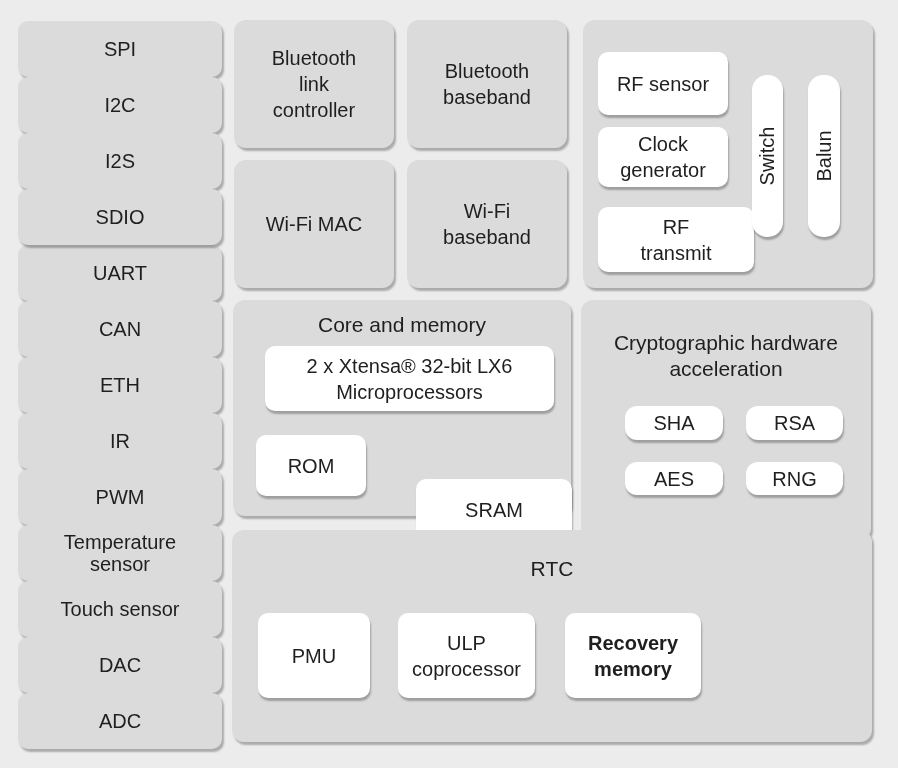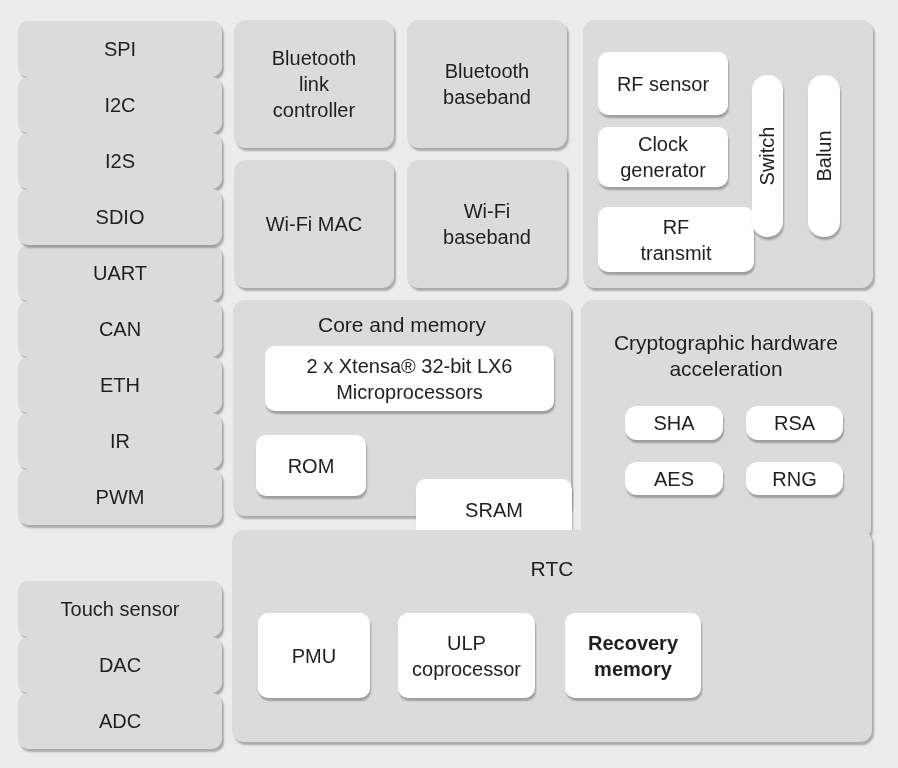--- a/index.html
+++ b/index.html
@@ -94,20 +94,24 @@
     </div>
   <div class="peripheral" style="--i:6">
       <span class="label">ETH</span>
     </div>
   <div class="peripheral" style="--i:7">
       <span class="label">IR</span>
     </div>
   <div class="peripheral" style="--i:8">
       <span class="label">PWM</span>
     </div>
+  <div class="peripheral" style="--i:9">
+      <span class="label">Temperature
+sensor</span>
+    </div>
   <div class="peripheral" style="--i:10">
       <span class="label">Touch sensor</span>
     </div>
   <div class="peripheral" style="--i:11">
       <span class="label">DAC</span>
     </div>
   <div class="peripheral" style="--i:12">
       <span class="label">ADC</span>
     </div>
 

